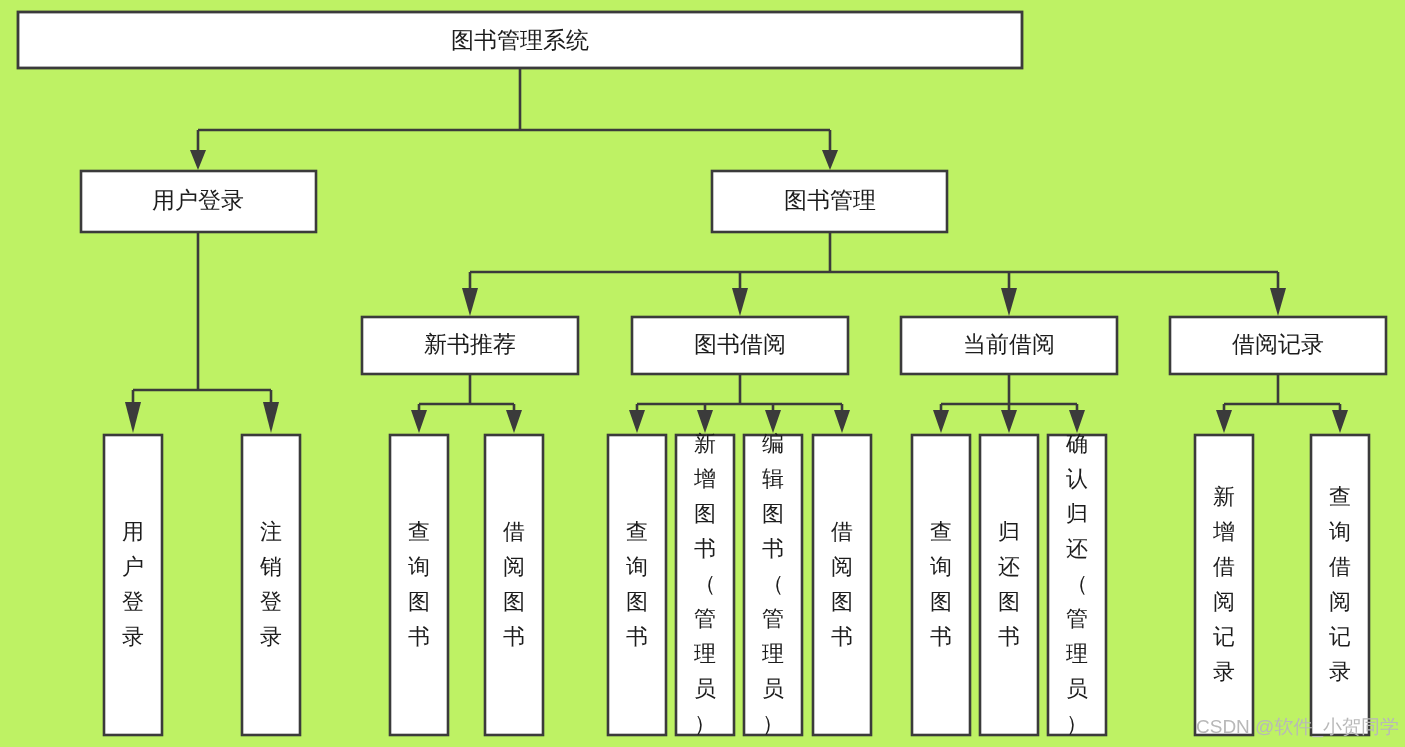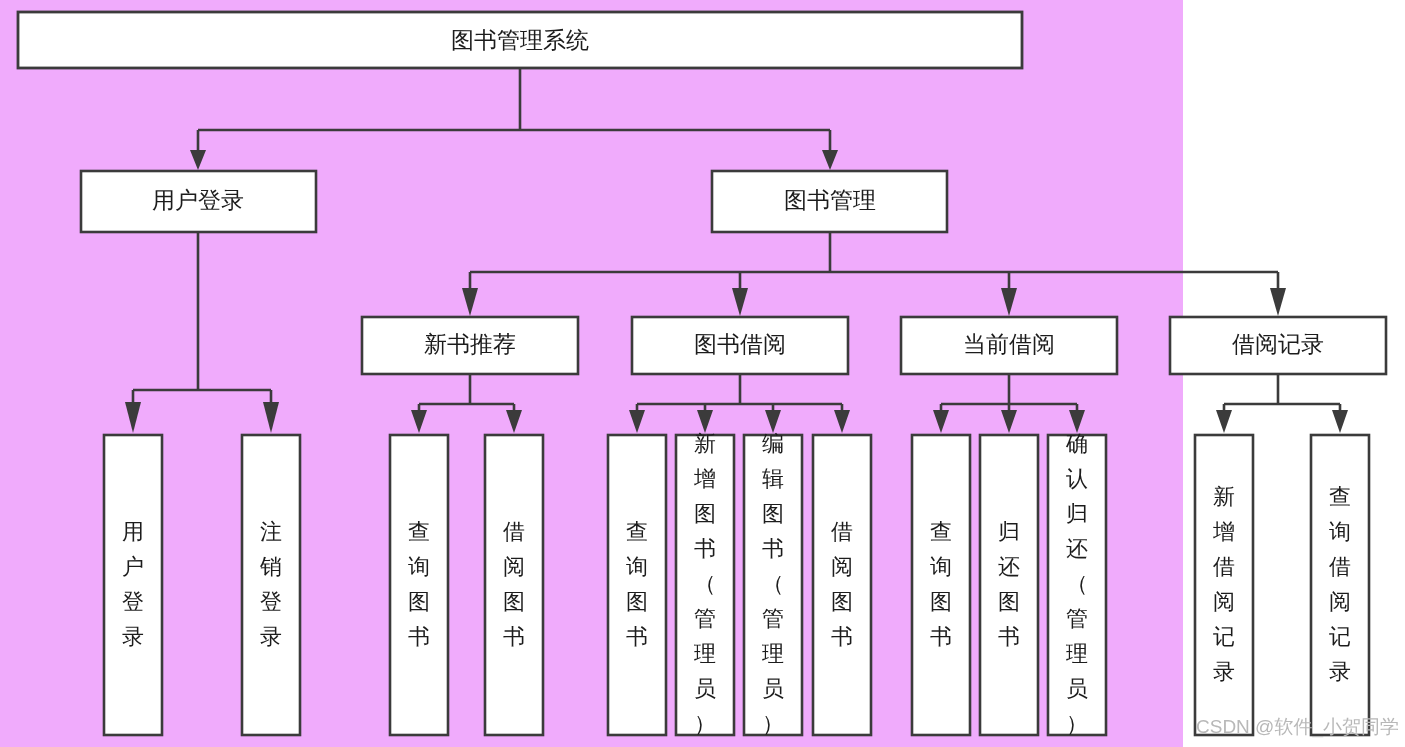--- a/index.html
+++ b/index.html
@@ -9,23 +9,23 @@
     background: #ffffff;
   }
   body {
     width: 1405px;
     height: 747px;
     font-family: "Liberation Sans", "DejaVu Sans", sans-serif;
     overflow: hidden;
   }
   #diagram-root {
     position: relative;
-    width: 1183px;
+    width: 1405px;
     height: 747px;
-    background: #f0abfc;
+    background: #bef264;
   }
   svg#flowchart {
     position: absolute;
     top: 0;
     left: 0;
     width: 1405px;
     height: 747px;
     display: block;
   }
   .node-box {

